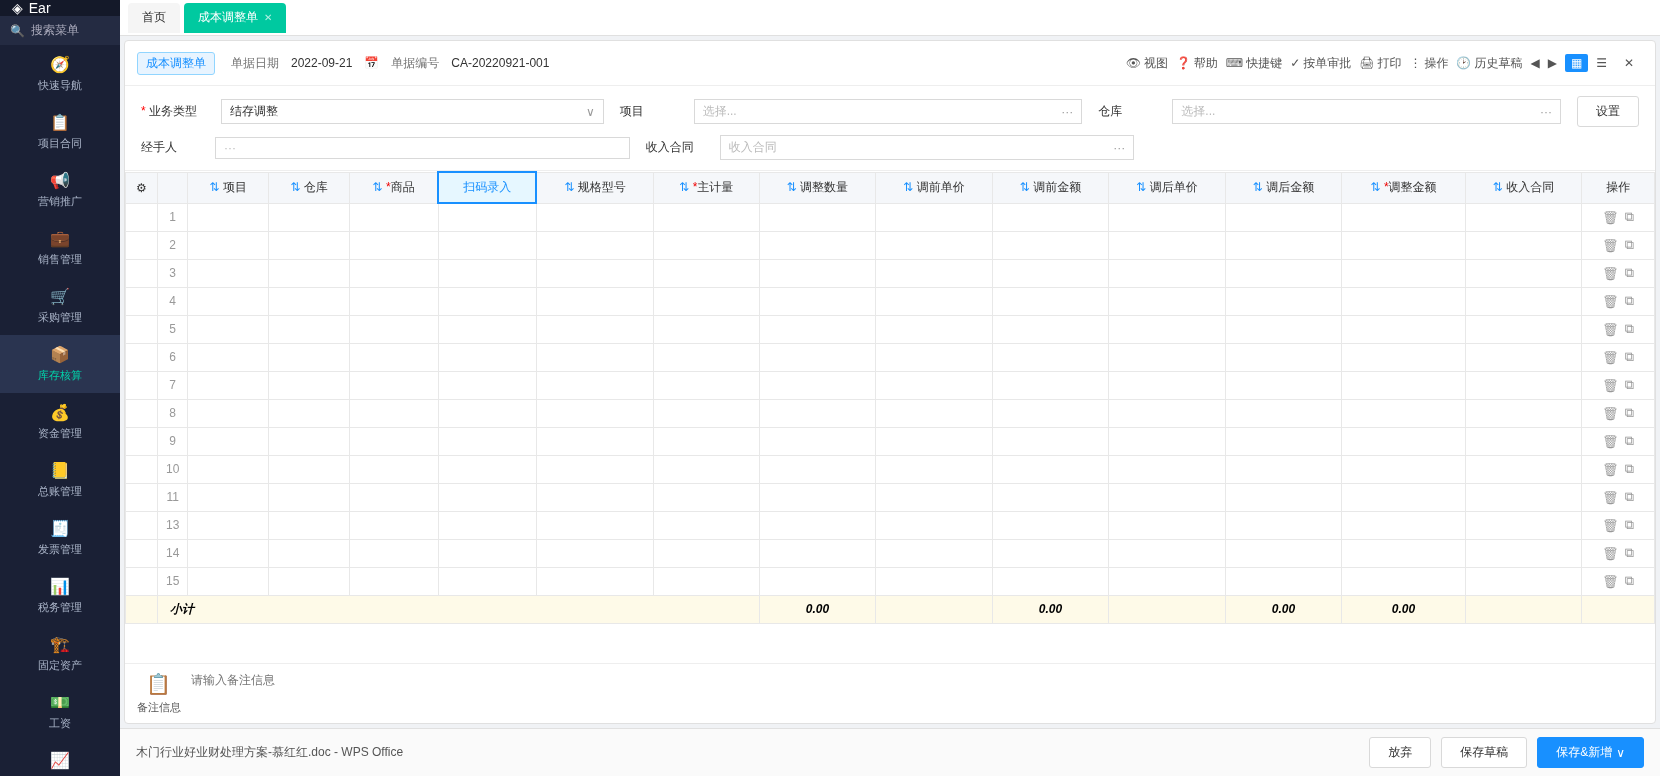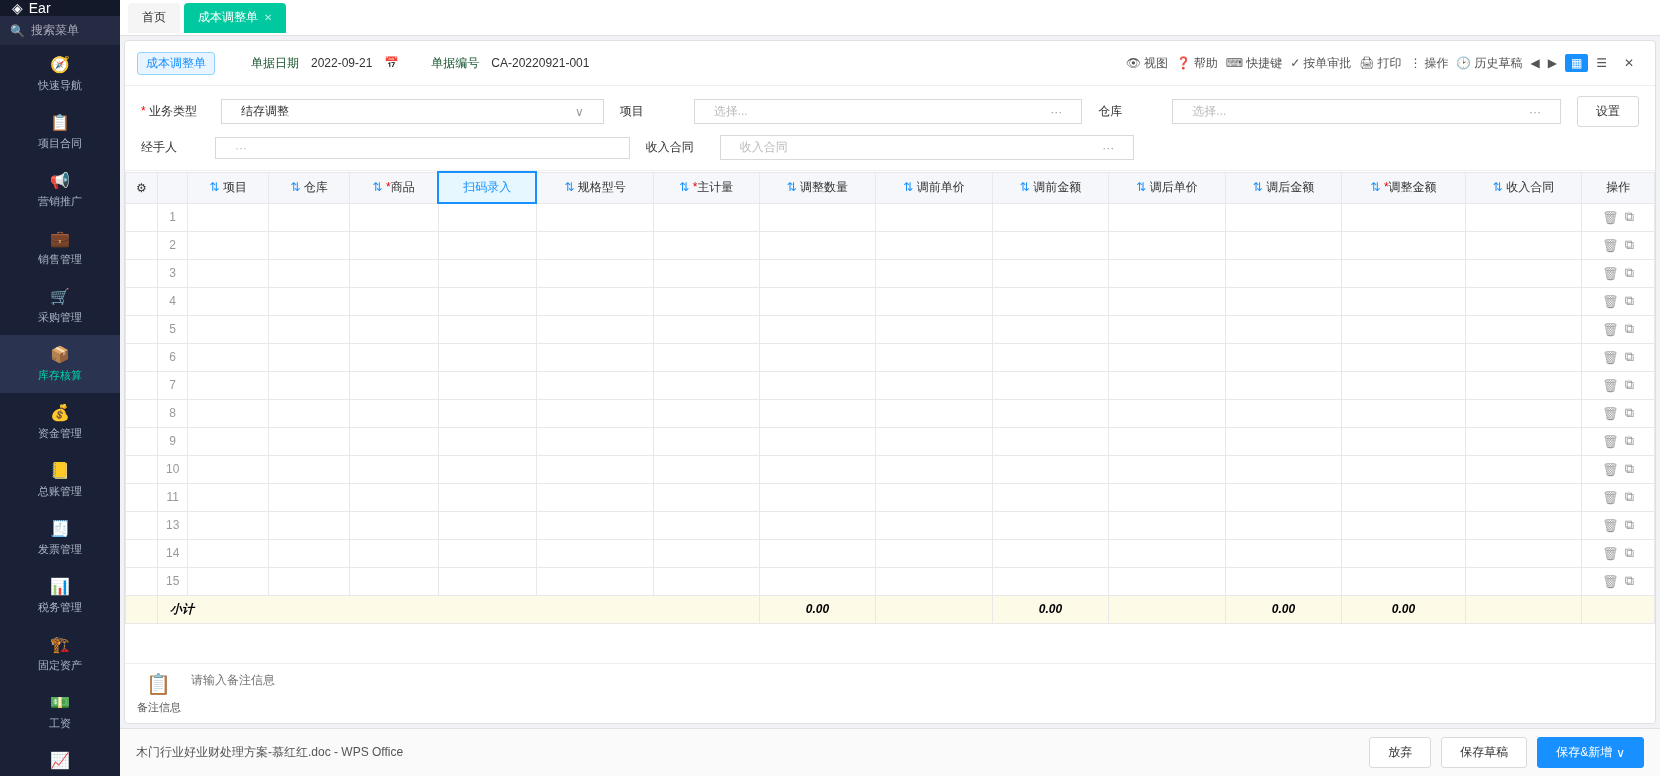--- a/index.html
+++ b/index.html
@@ -112,21 +112,21 @@
     }
     .form-title-badge {
       background: #e8f4ff;
       color: #1890ff;
       border: 1px solid #91d5ff;
       padding: 2px 8px;
       border-radius: 3px;
       font-size: 12px;
     }
     .form-meta { display: flex; align-items: center; gap: 12px; font-size: 12px; color: #333; }
-    .form-meta-label { color: #14532d; margin-left: 20px; }
+    .form-meta-label { color: #737373; }
     .form-actions {
       margin-left: auto;
       display: flex;
       align-items: center;
       gap: 8px;
       font-size: 12px;
       color: #555;
     }
     .form-actions span { cursor: pointer; display: flex; align-items: center; gap: 3px; }
 
@@ -160,21 +160,21 @@
     .field-label.required::before {
       content: '* ';
       color: red;
     }
     .field-value {
       flex: 1;
       display: flex;
       align-items: center;
       border: 1px solid #d9d9d9;
       border-radius: 0;
-      padding: 3px 19px;
+      padding: 3px 8px;
       font-size: 12px;
       color: #333;
       background: #fff;
       gap: 4px;
     }
     .field-value .dropdown-arrow { color: #999; margin-left: auto; }
     .field-value .dots { color: #999; margin-left: auto; }
     .field-value.placeholder-style { color: #bbb; }
 
     

